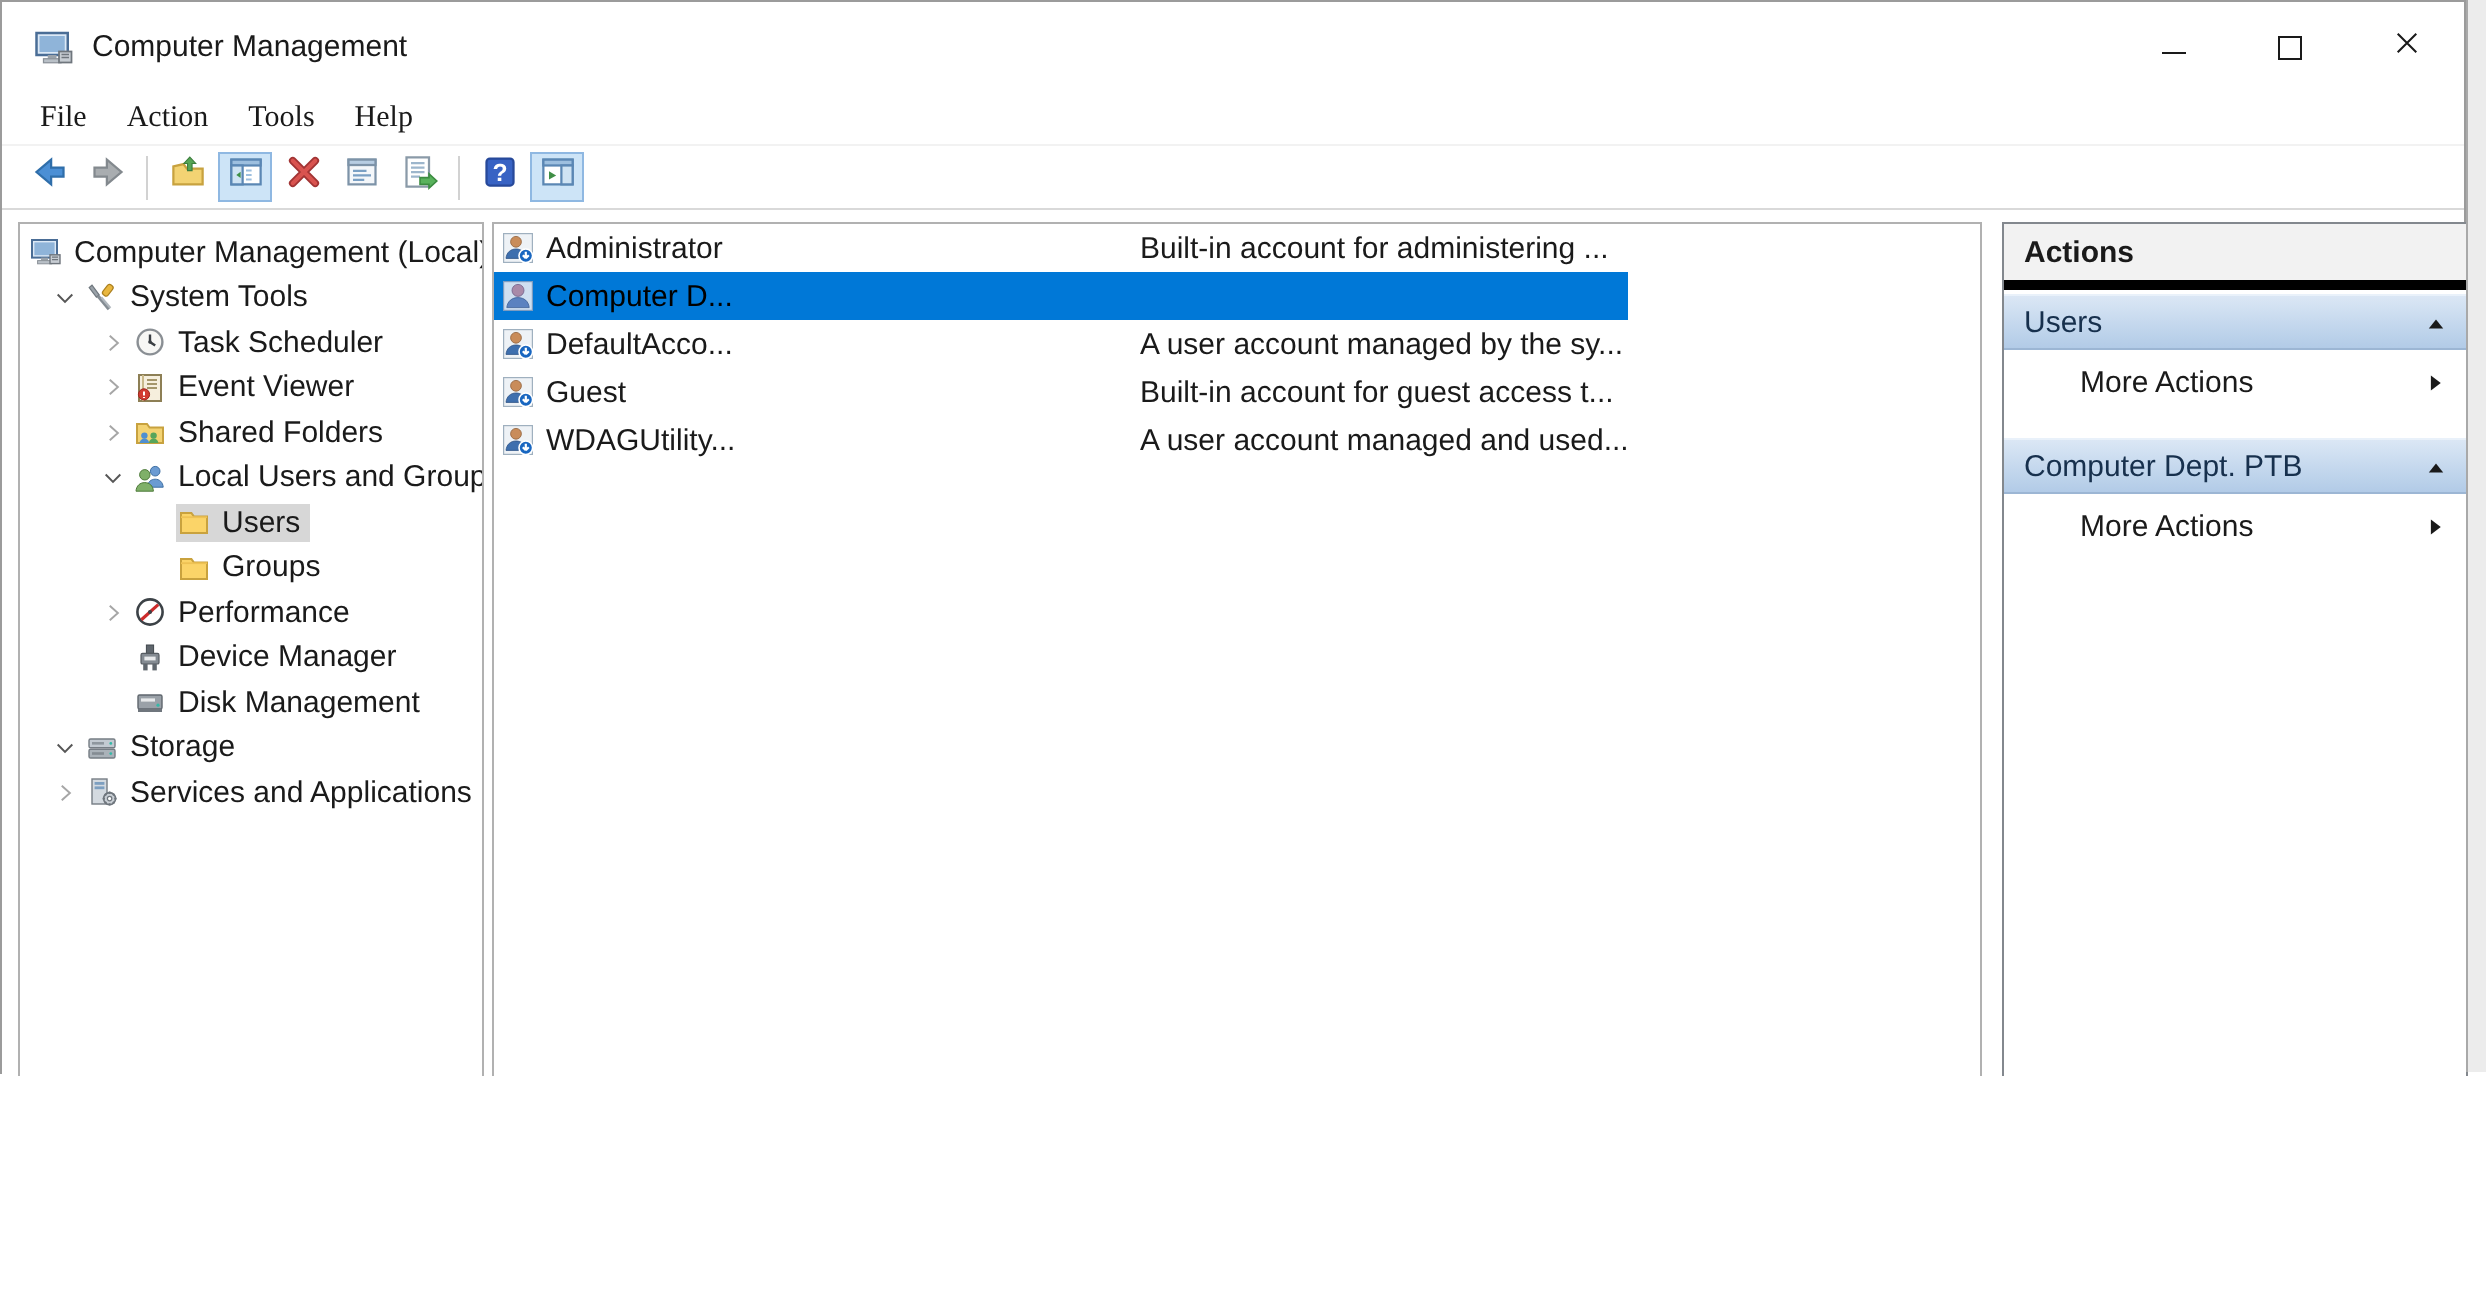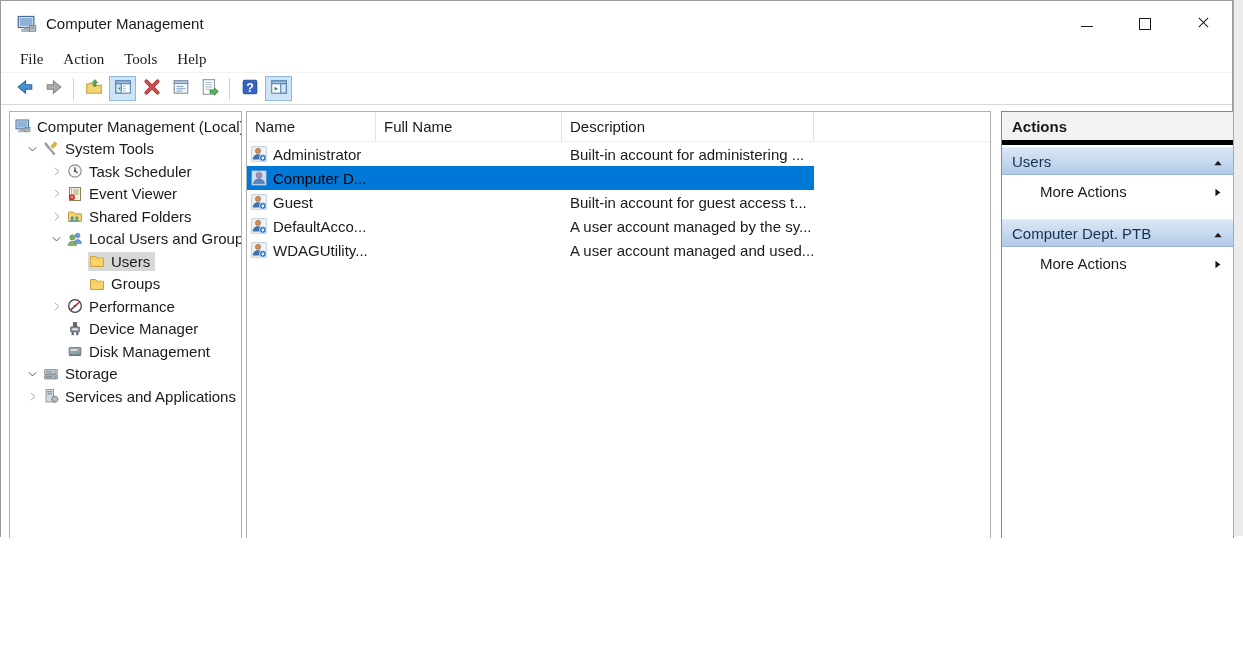--- a/index.html
+++ b/index.html
@@ -357,25 +357,20 @@
               <circle cx="11.8" cy="11.3" r="3" fill="#c9cfd5" stroke="#6f767d" stroke-width="0.8"></circle>
               <circle cx="11.8" cy="11.3" r="1.1" fill="#fff" stroke="#6f767d" stroke-width="0.6"></circle>
               <path d="M11.8 7.8v1.2M11.8 13.6v1.2M8.3 11.3h1.2M14.1 11.3h1.2M9.4 8.9l.8.8M13.4 12.9l.8.8M14.2 8.9l-.8.8M10.2 12.9l-.8.8" stroke="#6f767d" stroke-width="0.9"></path>
             </svg></span>
           <span class="tree-label">Services and Applications</span>
         </span>
       </div>
     </div>
 
   <div class="pane list-pane">
-    <div class="list-header" id="listHeader">
-        <div class="hcell">Name</div>
-        <div class="hcell">Full Name</div>
-        <div class="hcell">Description</div>
-      </div>
     <div id="listBody">
         <div class="lv-row">
           <div class="cell name">
             <span class="lv-icon"><svg viewBox="0 0 16 16">
                 <rect x="0.8" y="0.8" width="14.4" height="14.4" fill="#eef2f6" stroke="#9fb0bf" stroke-width="0.6"></rect>
                 <circle cx="7" cy="4.9" r="2.7" fill="#c98c5a" stroke="#8f5f38" stroke-width="0.4"></circle>
                 <path d="M2 13.2c.3-3 2.3-4.7 5-4.7 2.2 0 4 1.1 4.7 3.1l-.3 1.6z" fill="#3e6fae" stroke="#2c5184" stroke-width="0.4"></path>
                 <circle cx="11.9" cy="11.9" r="3.4" fill="#1866c0" stroke="#fff" stroke-width="0.8"></circle>
                 <path d="M11.9 9.9v3.2m0 0-1.5-1.5m1.5 1.5 1.5-1.5" stroke="#fff" stroke-width="1.1" fill="none"></path>
               </svg></span>
@@ -398,38 +393,38 @@
         </div>
         <div class="lv-row">
           <div class="cell name">
             <span class="lv-icon"><svg viewBox="0 0 16 16">
                 <rect x="0.8" y="0.8" width="14.4" height="14.4" fill="#eef2f6" stroke="#9fb0bf" stroke-width="0.6"></rect>
                 <circle cx="7" cy="4.9" r="2.7" fill="#c98c5a" stroke="#8f5f38" stroke-width="0.4"></circle>
                 <path d="M2 13.2c.3-3 2.3-4.7 5-4.7 2.2 0 4 1.1 4.7 3.1l-.3 1.6z" fill="#3e6fae" stroke="#2c5184" stroke-width="0.4"></path>
                 <circle cx="11.9" cy="11.9" r="3.4" fill="#1866c0" stroke="#fff" stroke-width="0.8"></circle>
                 <path d="M11.9 9.9v3.2m0 0-1.5-1.5m1.5 1.5 1.5-1.5" stroke="#fff" stroke-width="1.1" fill="none"></path>
               </svg></span>
-            <span>Guest</span>
+            <span>DefaultAcco...</span>
           </div>
           <div class="cell full"></div>
-          <div class="cell desc">Built-in account for guest access t...</div>
+          <div class="cell desc">A user account managed by the sy...</div>
         </div>
         <div class="lv-row">
           <div class="cell name">
             <span class="lv-icon"><svg viewBox="0 0 16 16">
                 <rect x="0.8" y="0.8" width="14.4" height="14.4" fill="#eef2f6" stroke="#9fb0bf" stroke-width="0.6"></rect>
                 <circle cx="7" cy="4.9" r="2.7" fill="#c98c5a" stroke="#8f5f38" stroke-width="0.4"></circle>
                 <path d="M2 13.2c.3-3 2.3-4.7 5-4.7 2.2 0 4 1.1 4.7 3.1l-.3 1.6z" fill="#3e6fae" stroke="#2c5184" stroke-width="0.4"></path>
                 <circle cx="11.9" cy="11.9" r="3.4" fill="#1866c0" stroke="#fff" stroke-width="0.8"></circle>
                 <path d="M11.9 9.9v3.2m0 0-1.5-1.5m1.5 1.5 1.5-1.5" stroke="#fff" stroke-width="1.1" fill="none"></path>
               </svg></span>
-            <span>DefaultAcco...</span>
+            <span>Guest</span>
           </div>
           <div class="cell full"></div>
-          <div class="cell desc">A user account managed by the sy...</div>
+          <div class="cell desc">Built-in account for guest access t...</div>
         </div>
         <div class="lv-row">
           <div class="cell name">
             <span class="lv-icon"><svg viewBox="0 0 16 16">
                 <rect x="0.8" y="0.8" width="14.4" height="14.4" fill="#eef2f6" stroke="#9fb0bf" stroke-width="0.6"></rect>
                 <circle cx="7" cy="4.9" r="2.7" fill="#c98c5a" stroke="#8f5f38" stroke-width="0.4"></circle>
                 <path d="M2 13.2c.3-3 2.3-4.7 5-4.7 2.2 0 4 1.1 4.7 3.1l-.3 1.6z" fill="#3e6fae" stroke="#2c5184" stroke-width="0.4"></path>
                 <circle cx="11.9" cy="11.9" r="3.4" fill="#1866c0" stroke="#fff" stroke-width="0.8"></circle>
                 <path d="M11.9 9.9v3.2m0 0-1.5-1.5m1.5 1.5 1.5-1.5" stroke="#fff" stroke-width="1.1" fill="none"></path>
               </svg></span>

